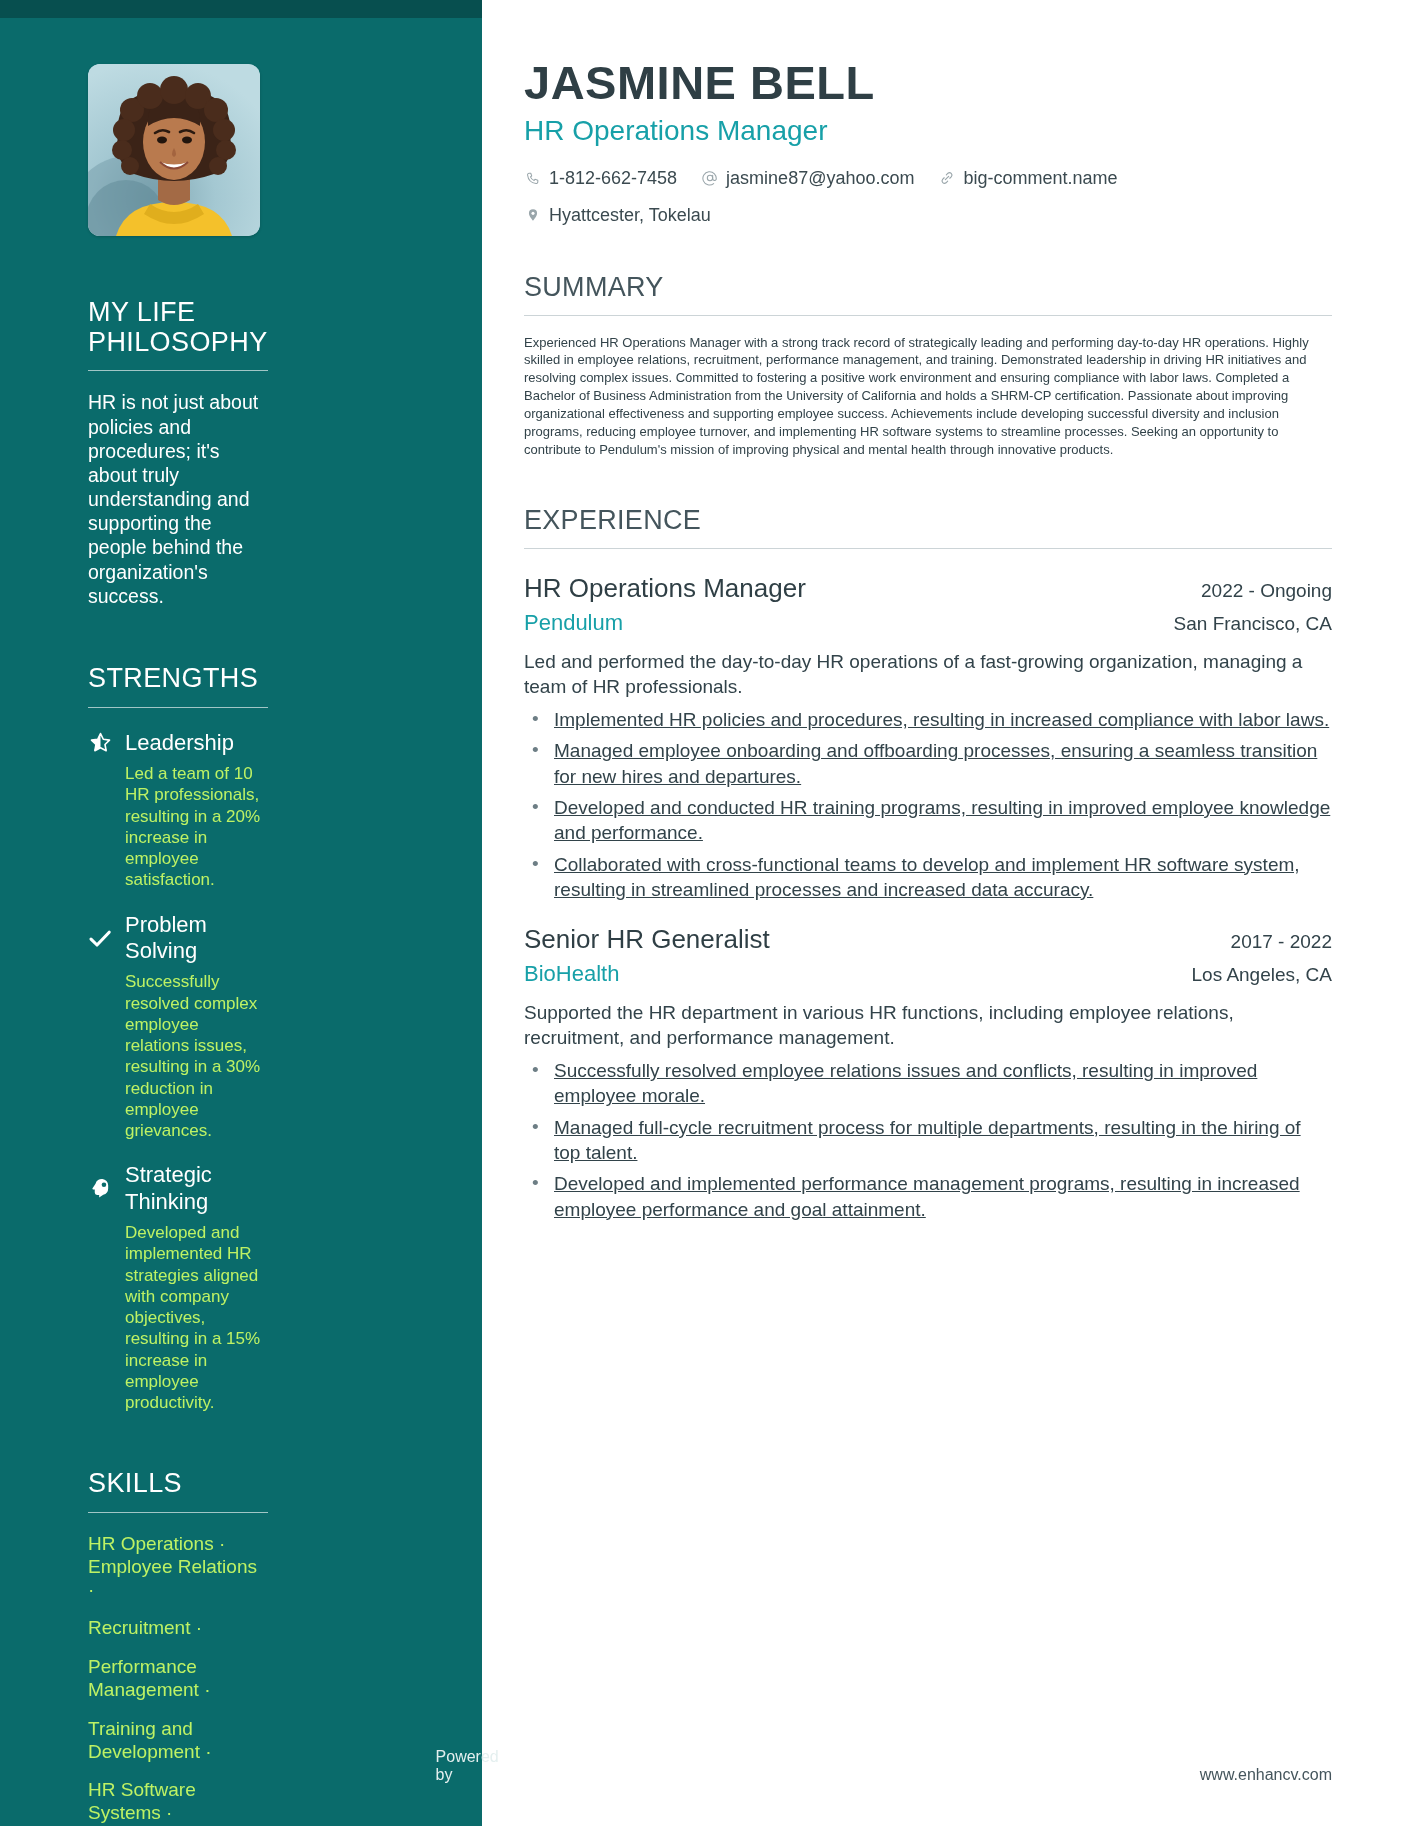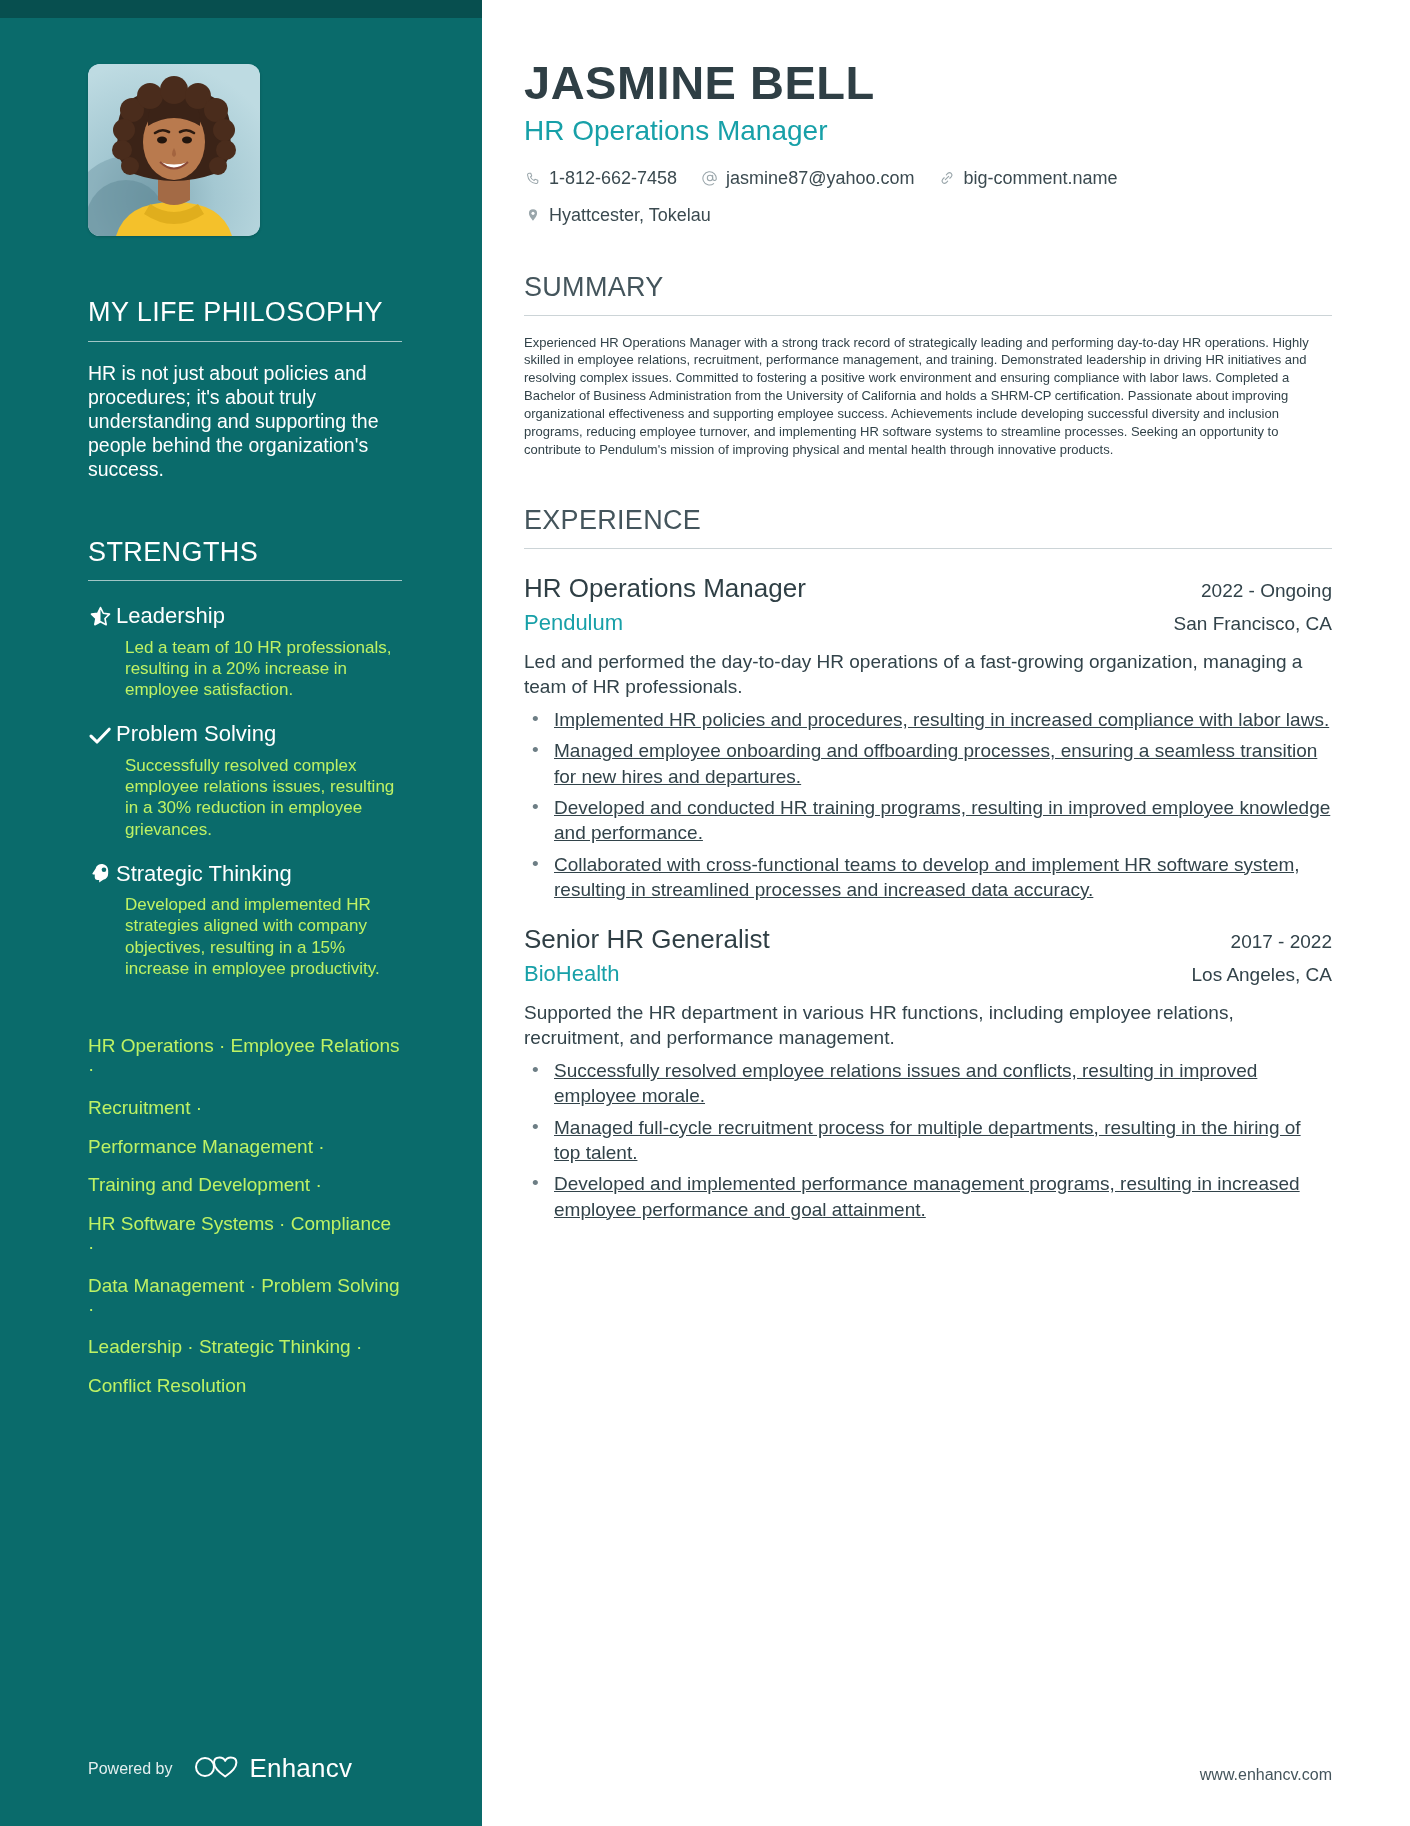--- a/index.html
+++ b/index.html
@@ -10,21 +10,21 @@
     -webkit-font-smoothing: antialiased;
   }
   .page { position: relative; width: 1410px; height: 1826px; display: flex; overflow: hidden; background:#fff; }
 
   
   .sidebar {
     width: 482px; min-width: 482px; height: 1826px;
     background: #0a6b6b;
     position: relative;
     padding: 0 0 0 0;
-    display: flex; flex-direction: column;
+    display: flex; flex-direction: row;
   }
   .sidebar-topbar {
     position: absolute; top: 0; left: 0;
     width: 482px; height: 18px;
     background: #074f4f;
   }
   .sidebar-inner { padding: 0 80px 0 88px; flex: 1 1 auto; }
 
   .photo-wrap { margin-top: 64px; display: flex; }
   .photo {
@@ -44,21 +44,21 @@
     border-bottom: 1.5px solid rgba(255,255,255,.62);
     width: 100%;
   }
   .philosophy-text {
     color: #ffffff; font-size: 19.5px; line-height: 1.24;
     margin-top: 19px; font-weight: 400;
   }
 
   .strength { margin-top: 21px; }
   .strength.first { margin-top: 22px; }
-  .strength-head { display: flex; align-items: center; gap: 4px; }
+  .strength-head { display: flex; align-items: center; gap: 13px; }
   .s-icon { width: 24px; height: 24px; flex: 0 0 24px; display:flex; align-items:center; justify-content:center; }
   .s-icon svg { display:block; }
   .strength-title { color: #ffffff; font-size: 22px; font-weight: 400; line-height: 1.2; }
   .strength-desc {
     color: #bef264; font-size: 17px; line-height: 1.25;
     margin-top: 7px; margin-left: 37px;
   }
 
   .skills-list { margin-top: 20px; }
   .skill-line {
@@ -233,20 +233,21 @@
                 <circle cx="15.6" cy="8.1" r="2.4" fill="#0a6b6b"></circle>
               </svg>
             </span>
             <span class="strength-title">Strategic Thinking</span>
           </div>
           <p class="strength-desc">Developed and implemented HR strategies aligned with company objectives, resulting in a 15% increase in employee productivity.</p>
         </div>
       </section>
 
       <section class="side-section">
+        <h2 class="side-h">SKILLS</h2>
         <div class="skills-list">
           <div class="skill-line">HR Operations · Employee Relations ·</div>
           <div class="skill-line">Recruitment ·</div>
           <div class="skill-line">Performance Management ·</div>
           <div class="skill-line">Training and Development ·</div>
           <div class="skill-line">HR Software Systems · Compliance ·</div>
           <div class="skill-line">Data Management · Problem Solving ·</div>
           <div class="skill-line">Leadership · Strategic Thinking ·</div>
           <div class="skill-line">Conflict Resolution</div>
         </div>

